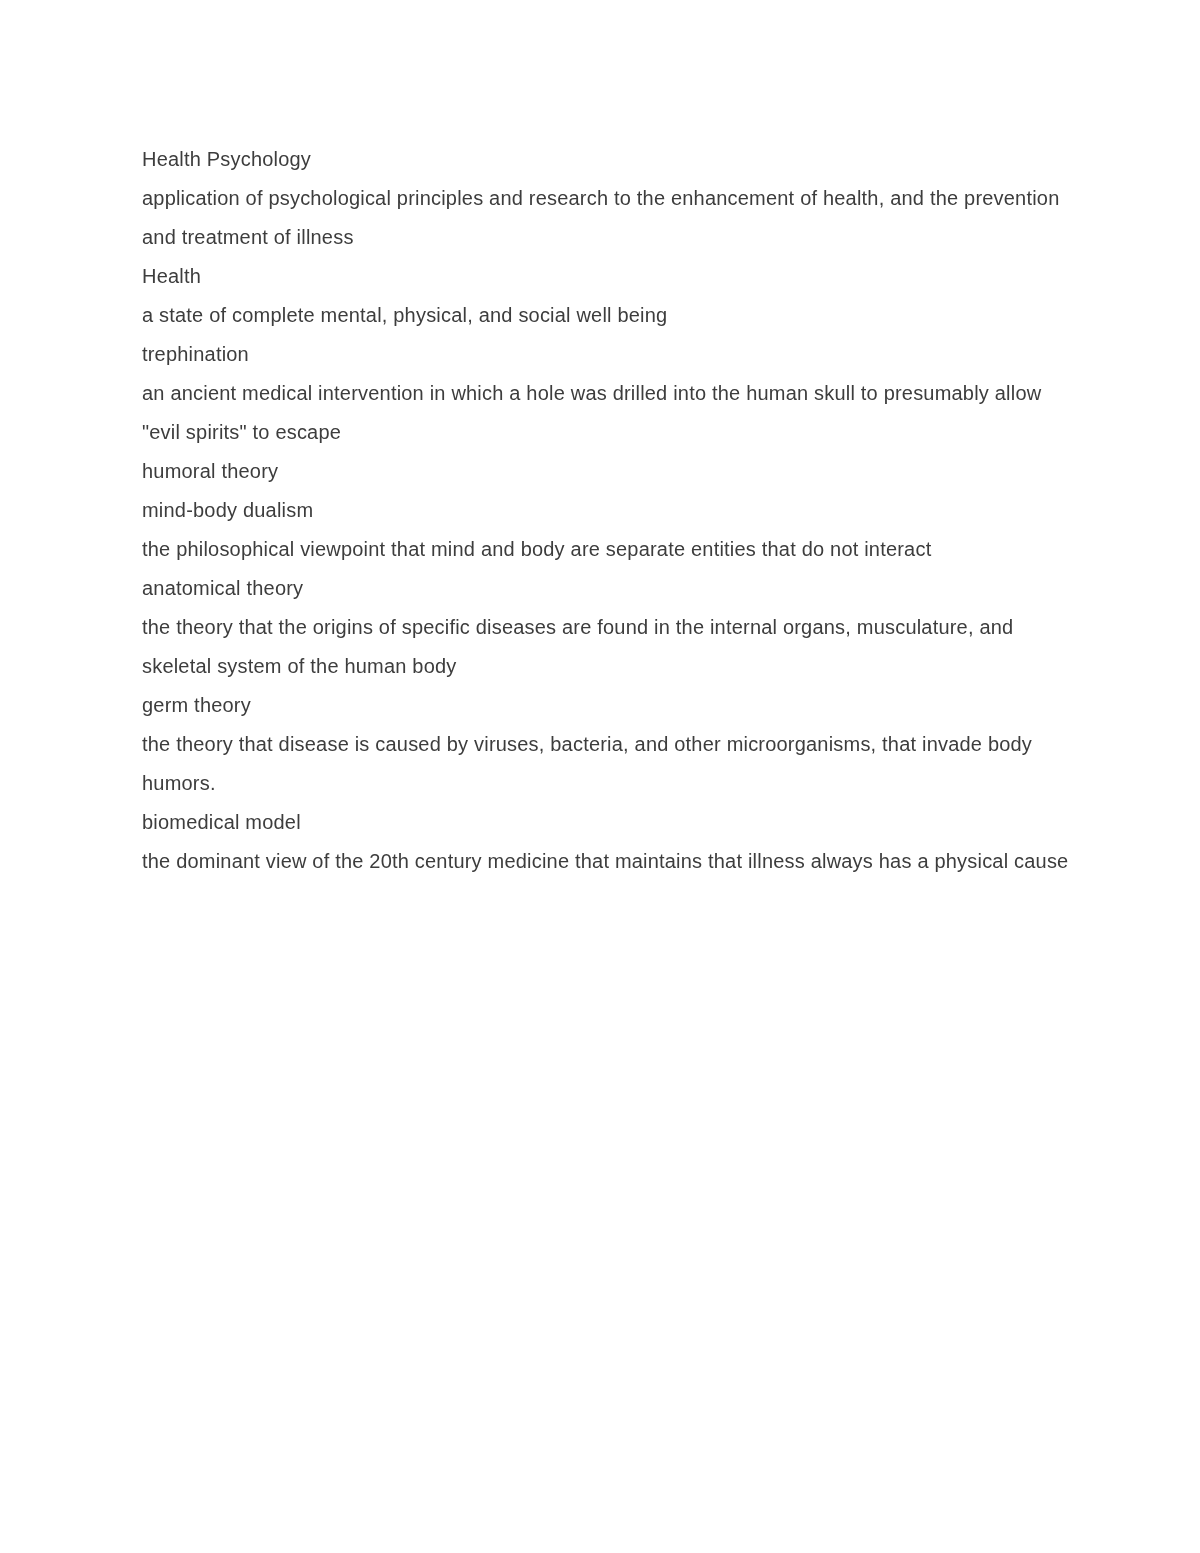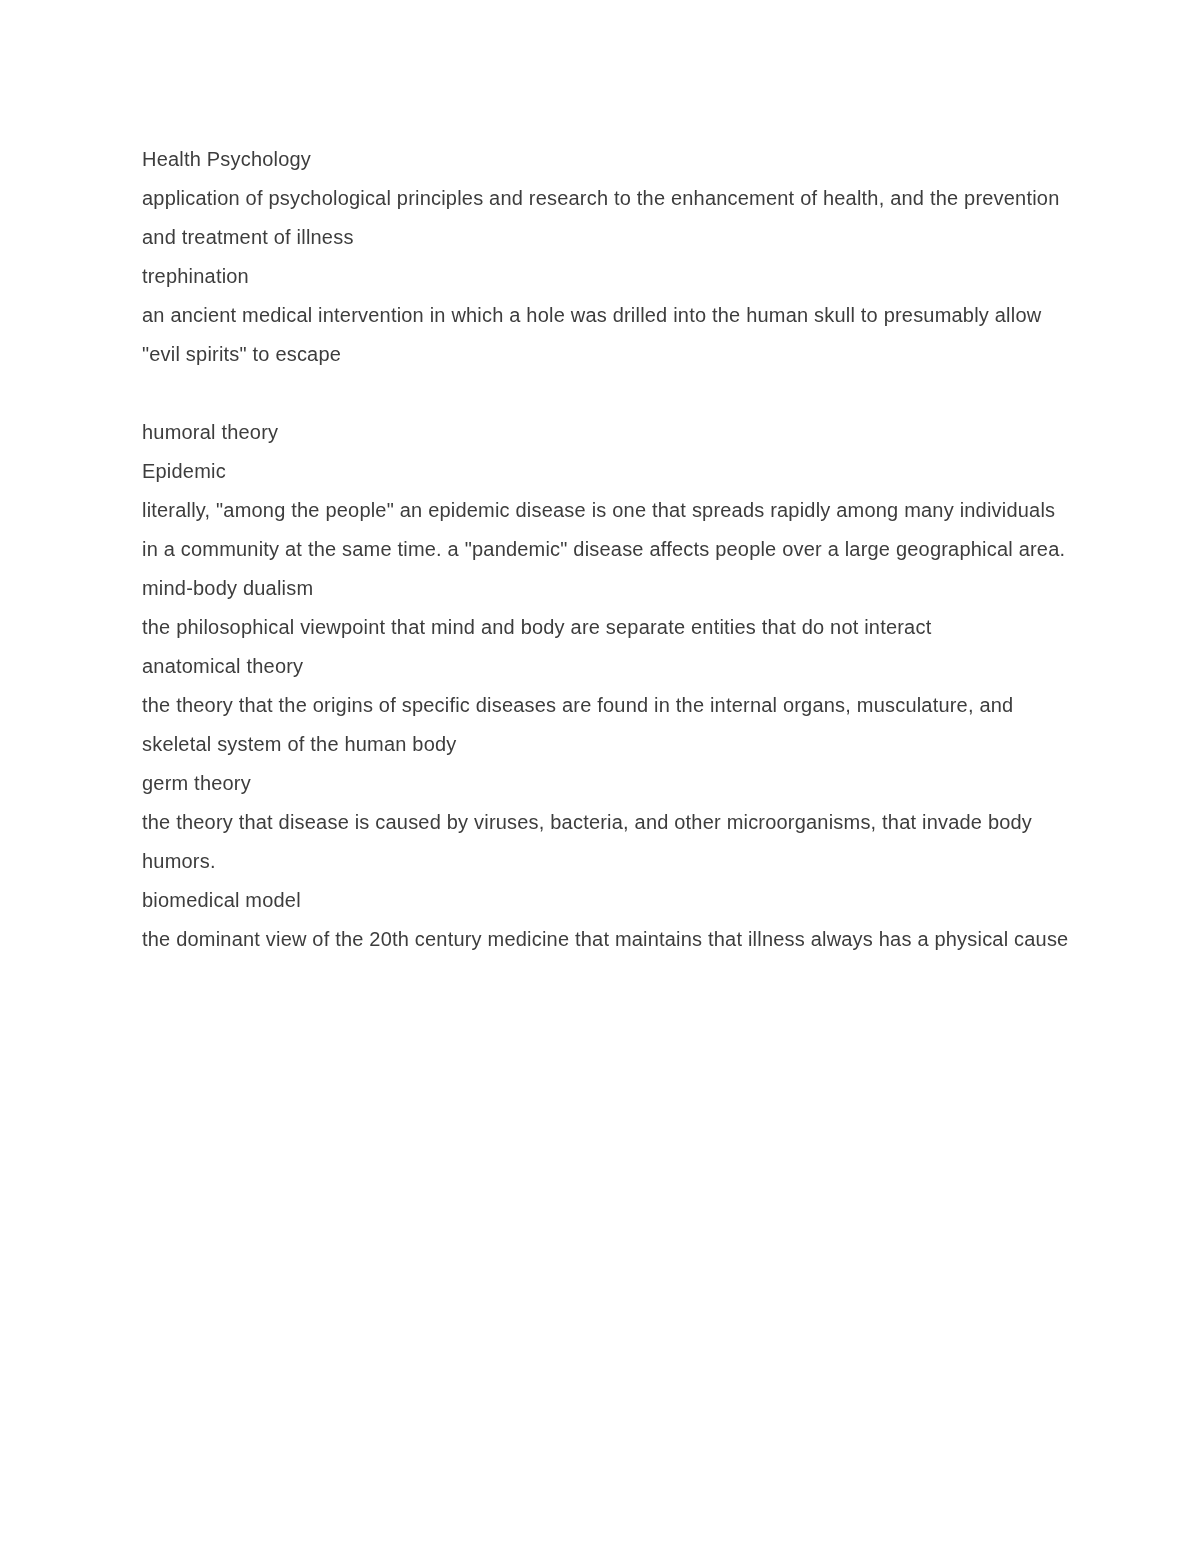--- a/index.html
+++ b/index.html
@@ -17,53 +17,51 @@
     font-family: "Liberation Sans", sans-serif;
     font-size: 20px;
     line-height: 39px;
     color: #3d3d3d;
     letter-spacing: 0.2px;
   }
   .content {
     width: 930px;
   }
   .entry { margin: 0; }
-  .entry.gap-before { margin-top: 39px; }
+  .entry.gap-before { }
   .term, .definition {
     font-weight: 400;
     white-space: normal;
   }
 </style>
 </head>
 <body>
 
 <div class="page">
   <div class="content">
 
     <div class="entry">
       <p class="term">Health Psychology</p>
       <p class="definition">application of psychological principles and research to the enhancement of health, and the prevention and treatment of illness</p>
     </div>
 
     <div class="entry">
+      <p class="term">Health</p>
+      <p class="definition">a state of complete mental, physical, and social well being</p>
     </div>
 
     <div class="entry">
       <p class="term">trephination</p>
       <p class="definition">an ancient medical intervention in which a hole was drilled into the human skull to presumably allow "evil spirits" to escape</p>
     </div>
 
     <div class="entry gap-before">
       <p class="term">humoral theory</p>
     </div>
 
-    <div class="entry">
-      <p class="term">Epidemic</p>
-      <p class="definition">literally, "among the people" an epidemic disease is one that spreads rapidly among many individuals in a community at the same time. a "pandemic" disease affects people over a large geographical area.</p>
-    </div>
 
     <div class="entry">
       <p class="term">mind-body dualism</p>
       <p class="definition">the philosophical viewpoint that mind and body are separate entities that do not interact</p>
     </div>
 
     <div class="entry">
       <p class="term">anatomical theory</p>
       <p class="definition">the theory that the origins of specific diseases are found in the internal organs, musculature, and skeletal system of the human body</p>
     </div>

